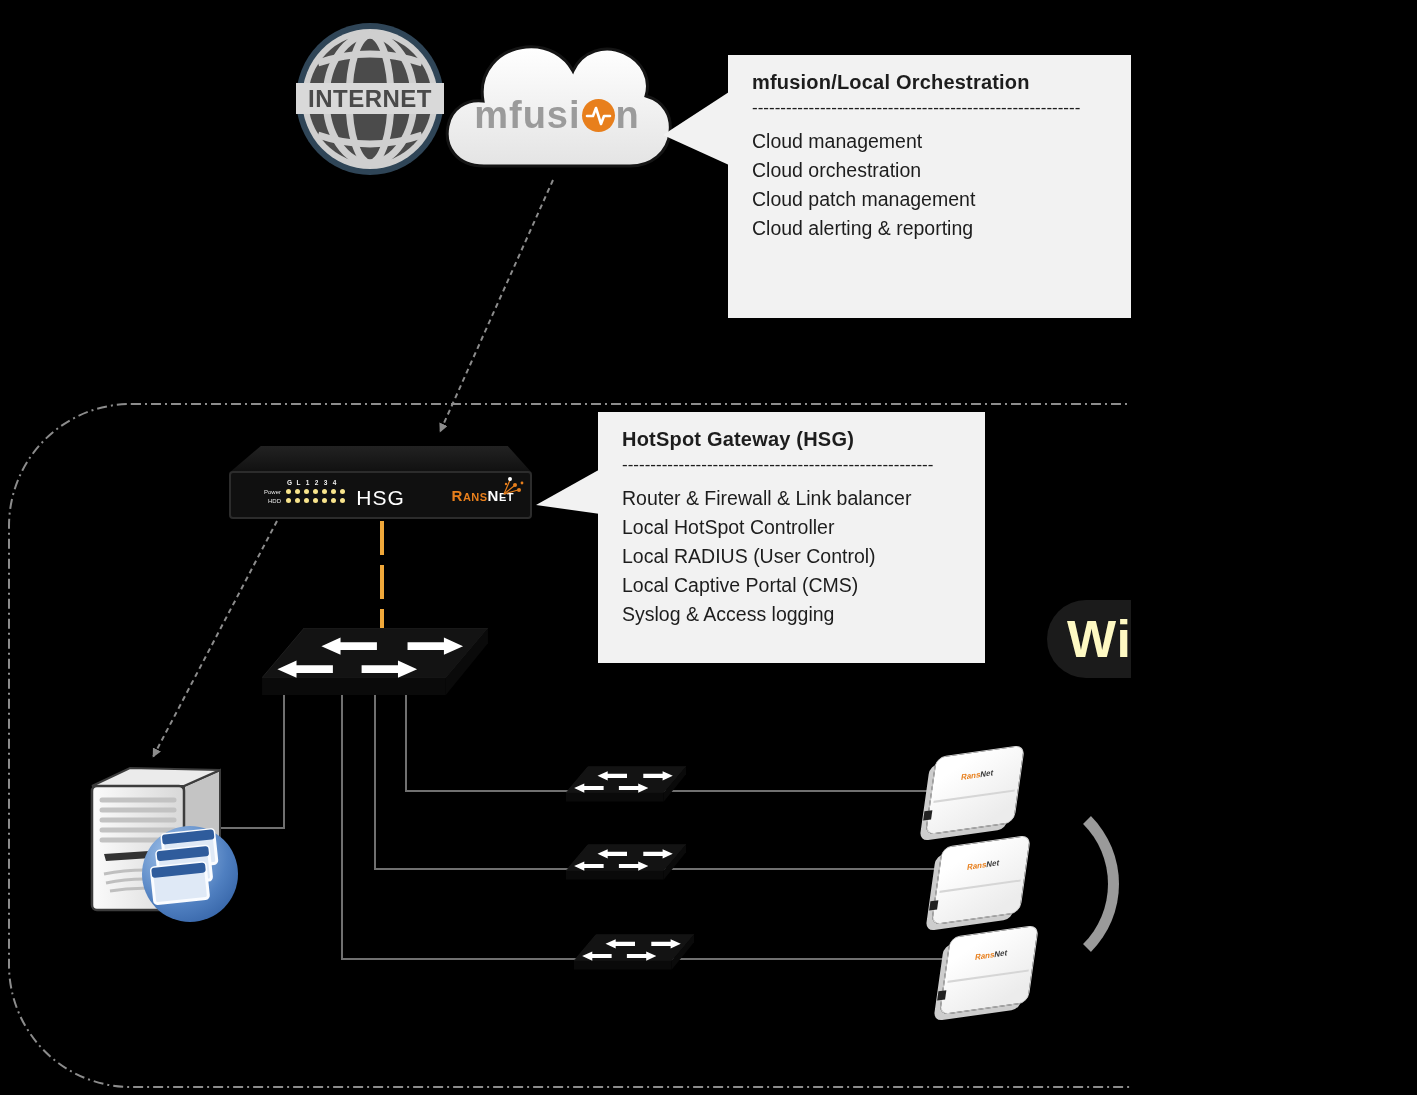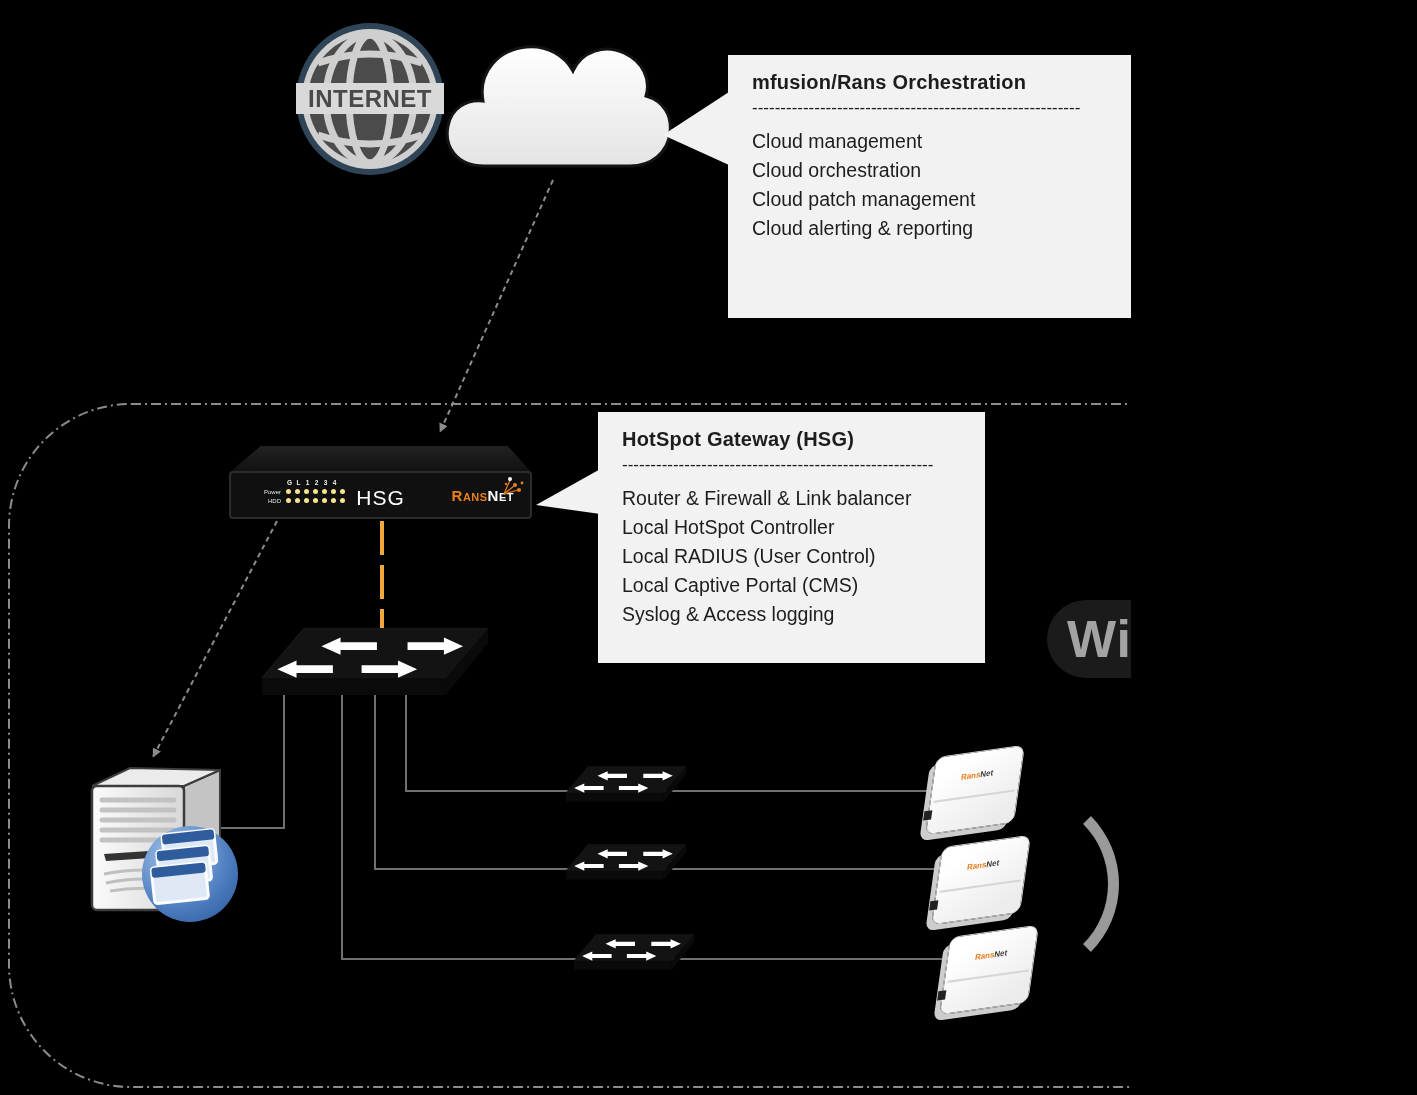--- a/index.html
+++ b/index.html
@@ -38,21 +38,21 @@
   .led-row{display:flex;align-items:center;height:9px;}
   .led-row .lbl{width:26px;text-align:right;padding-right:3px;color:#e8e8e8;font-size:6px;}
   .led-dot{width:5px;height:5px;border-radius:50%;background:var(--led-yellow);margin:0 2px;}
   .hsg-label{left:0;right:0;top:13px;text-align:center;color:#fff;font-size:21px;letter-spacing:1px;}
   .ransnet{right:16px;top:14px;font-weight:bold;font-size:15px;font-variant:small-caps;letter-spacing:.5px;}
   .ransnet .r1{color:var(--accent-orange);}
   .ransnet .r2{color:#fff;}
   .burst{position:absolute;right:-10px;top:-11px;}
   
   .wifi6{display:flex;align-items:center;background:#1b1b1b;border-radius:40px;height:78px;padding:0 18px 0 20px;position:relative;}
-  .wifi6 .wi{color:#a3a3a3;font-size:52px;font-weight:bold;letter-spacing:1px;}
+  .wifi6 .wi{color:#fef9c3;font-size:52px;font-weight:bold;letter-spacing:1px;}
   .fi-bubble{position:relative;width:70px;height:62px;background:#fff;border-radius:20px;display:flex;align-items:center;justify-content:flex-start;margin:0 7px;}
   .fi-bubble:after{content:"";position:absolute;left:-1px;bottom:-1px;width:20px;height:20px;background:#fff;
     clip-path:polygon(0 100%,100% 20%,100% 100%);}
   .fi-bubble .fi{font-size:42px;font-weight:bold;color:#101010;}
   .wifi6 .six{color:#fff;font-size:56px;font-weight:bold;margin-left:8px;}
   .wifi6-tm{position:absolute;right:-20px;top:-4px;color:#fff;font-size:11px;font-weight:bold;}
   
   .arc{position:absolute;border-style:solid;border-color:transparent;border-right-color:var(--wifi-arc-gray);border-radius:50%;}
   
   .ap{position:absolute;width:88px;height:74px;background:linear-gradient(150deg,#ffffff 20%,#ececec 85%);
@@ -123,26 +123,31 @@
 
   <svg class="abs" style="left:436px;top:6px" width="238" height="172" viewBox="0 0 238 172">
     <defs>
       <linearGradient id="cg" x1="0" y1="0" x2="0" y2="1">
         <stop offset="0" stop-color="#ffffff"></stop>
         <stop offset="1" stop-color="#e4e4e4"></stop>
       </linearGradient>
     </defs>
     <path d="M48,160 C20,160 8,140 12,120 C15,103 30,93 47,95 C42,66 62,44 90,41 C112,39 129,50 137,65 C146,45 169,38 188,47 C207,56 215,73 210,90 C228,95 236,110 234,126 C232,147 215,160 194,160 Z" fill="url(#cg)" stroke="#141414" stroke-width="3"></path>
   </svg>
+  <div class="abs cloud-brand" style="left:450px;top:94px">
+    <span>mfusi</span><span class="pulse-o"><svg width="33" height="33" viewBox="0 0 33 33">
+          <polyline points="5,17 11,17 14,9 19,25 22,17 28,17" fill="none" stroke="#fff" stroke-width="2.6" stroke-linecap="round" stroke-linejoin="round"></polyline>
+        </svg></span><span>n</span>
+  </div>
 
   <svg class="pointer" style="left:663px;top:92px" width="66" height="74" viewBox="0 0 66 74">
       <polygon points="66,0 0,43 66,73"></polygon>
     </svg>
   <div class="abs callout" style="left:728px;top:55px;width:405px;height:263px">
-    <div class="callout-title">mfusion/Rans Orchestration</div>
+    <div class="callout-title">mfusion/Local Orchestration</div>
     <div class="callout-sep">----------------------------------------------------------</div>
     <div class="callout-items">
       <div class="callout-item">Cloud management</div>
       <div class="callout-item">Cloud orchestration</div>
       <div class="callout-item">Cloud patch management</div>
       <div class="callout-item">Cloud alerting &amp; reporting</div>
     </div>
   </div>
 
   <div class="abs hsg-top"></div>

